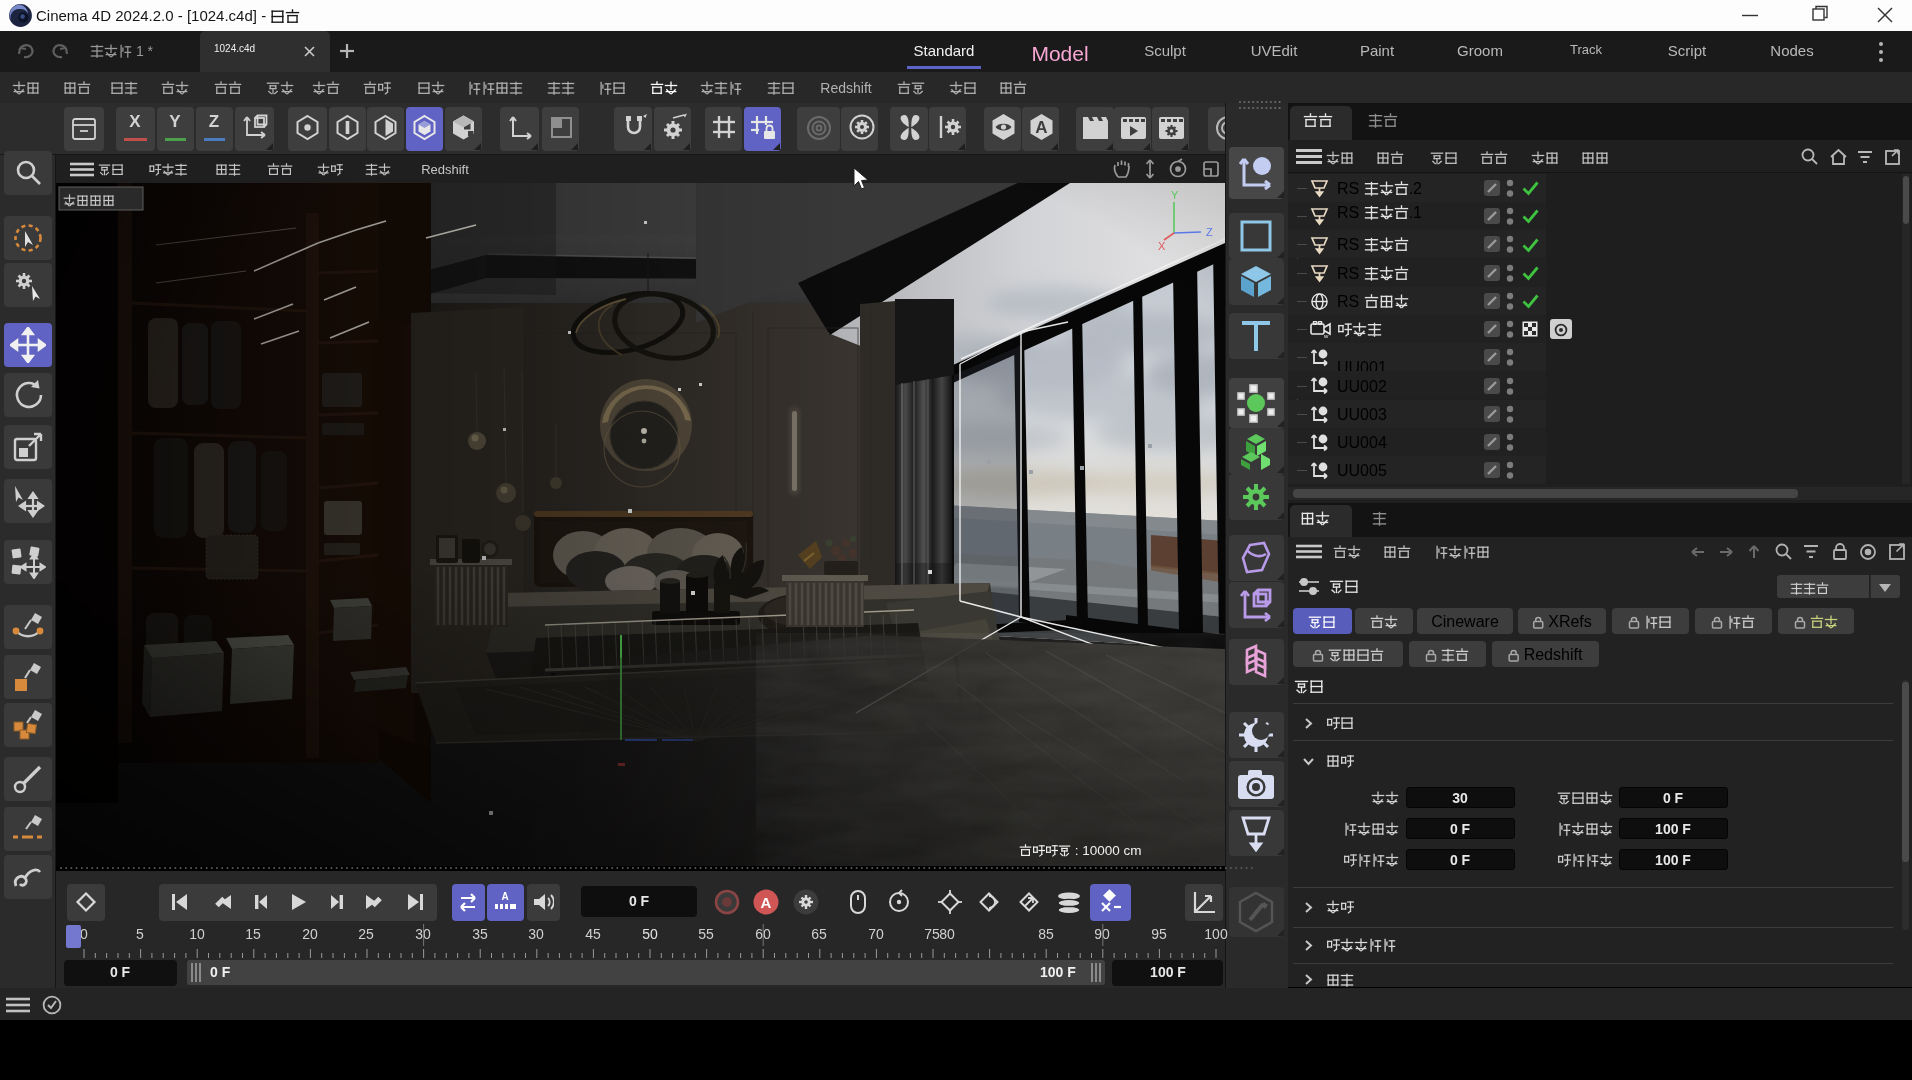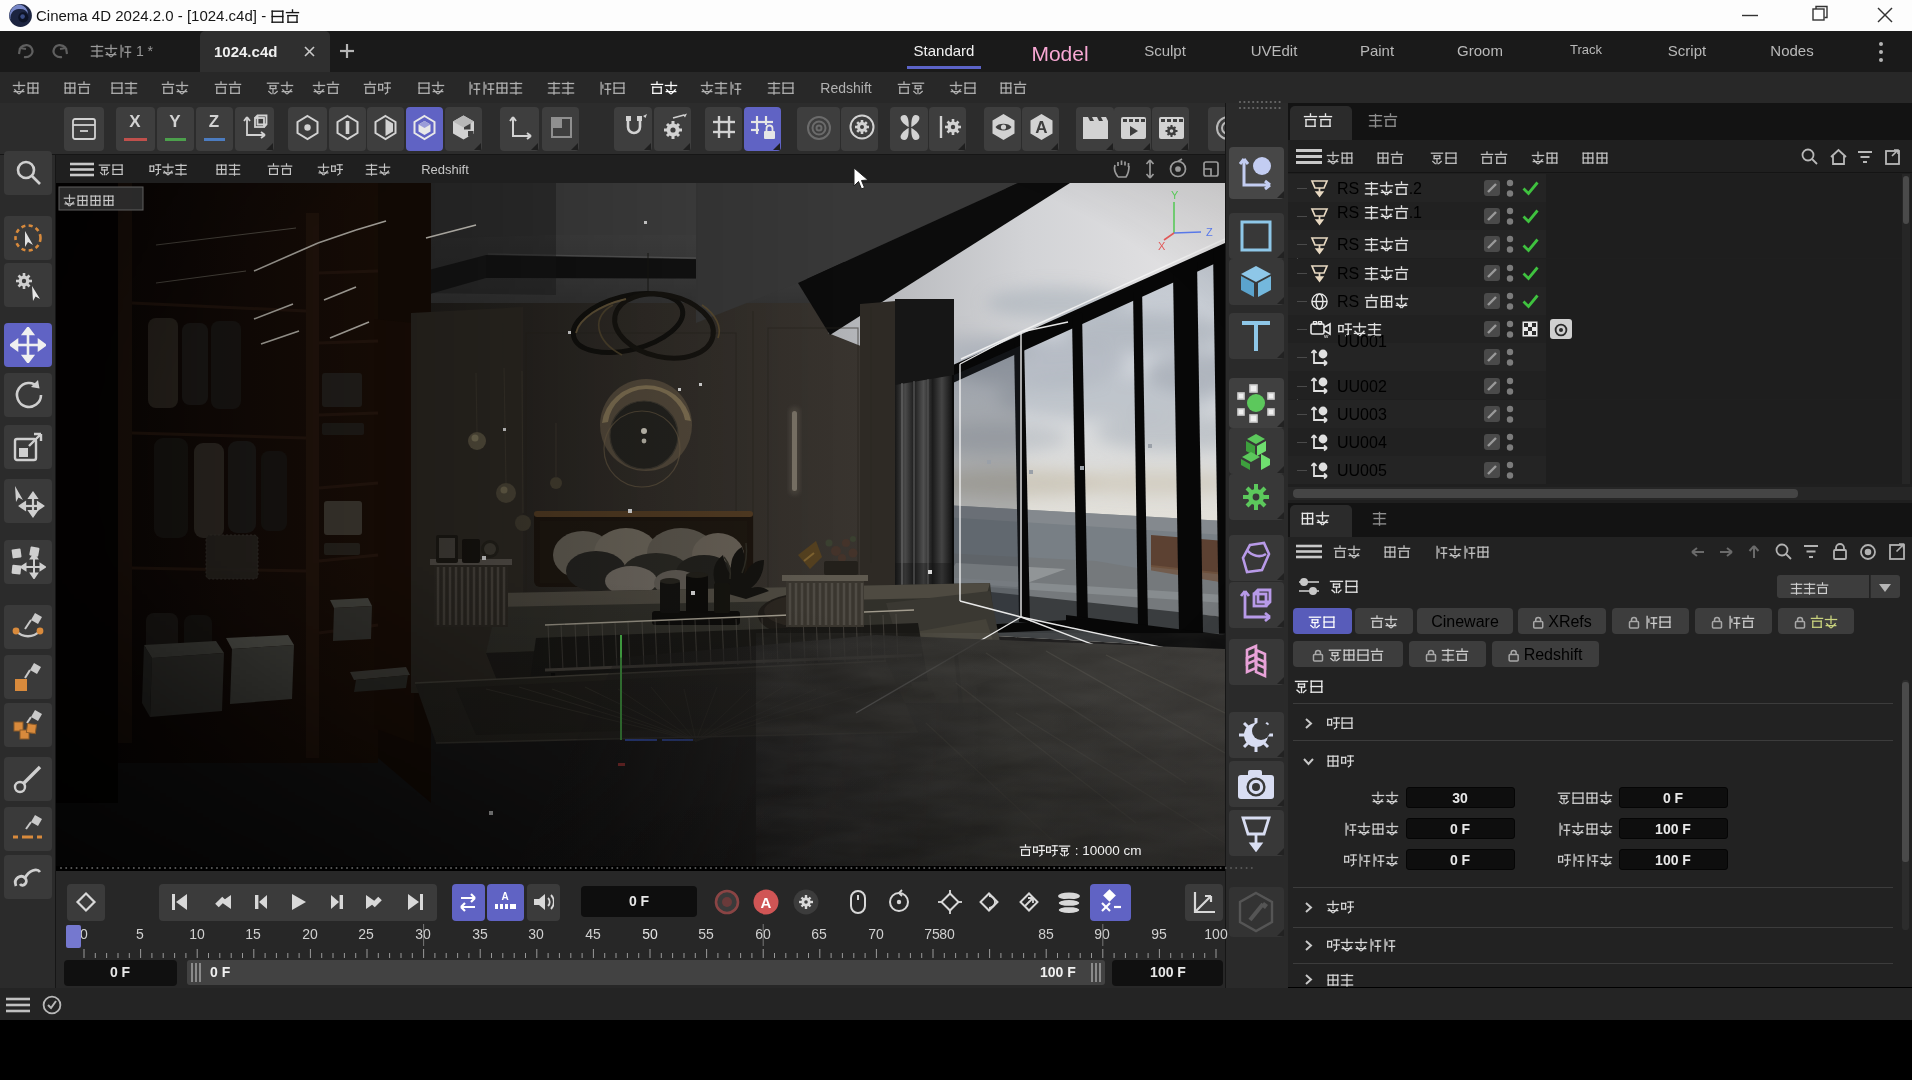--- a/index.html
+++ b/index.html
@@ -71,21 +71,21 @@
       </svg><svg class="hz" style="width:14px;height:14px;vertical-align:-2px" viewBox="0 0 14 14">
         <g stroke="#9a9a9a" stroke-width="1.27" stroke-linecap="square">
           <line x1="3.1" y1="1.4" x2="3.1" y2="13.2"></line>
           <line x1="4.9" y1="4.2" x2="4.9" y2="7.0"></line>
           <line x1="7.3" y1="2.8" x2="12.6" y2="2.8"></line>
           <line x1="9.8" y1="2.8" x2="9.8" y2="13.2"></line>
           <line x1="7.0" y1="8.4" x2="12.6" y2="8.4"></line>
         </g>
       </svg> 1 *</div>
     <div style="position:absolute;left:200px;top:31px;width:130px;height:41px;background:#2f2f2f;border-radius:5px 5px 0 0"></div>
-    <div class="abs lbl" style="left:214px;top:43px;font-size:15px;color:#efefef;font-weight:bold">1024.c4d</div>
+    <div class="abs lbl" style="left:214px;top:43px;font-size:10px;color:#efefef;font-weight:normal">1024.c4d</div>
     <svg class="ic" style="left:303px;top:45px" width="13" height="13" viewBox="0 0 13 13">
 <g stroke="#c9c9c9" stroke-width="1.6">
         <line x1="2" y1="2" x2="11" y2="11"></line>
         <line x1="11" y1="2" x2="2" y2="11"></line>
       </g>
     </svg>
     <svg class="ic" style="left:339px;top:43px" width="16" height="16" viewBox="0 0 16 16">
 <g stroke="#b5b5b5" stroke-width="2.2">
         <line x1="8" y1="1" x2="8" y2="15"></line>
         <line x1="1" y1="8" x2="15" y2="8"></line>
@@ -1650,21 +1650,21 @@
     <div style="position:absolute;left:1288px;top:343px;width:258px;height:28px;background:#242424"></div>
     <div style="position:absolute;left:1546px;top:343px;width:366px;height:28px;background:#1e1e1e"></div>
     <div style="position:absolute;left:1297px;top:357px;width:10px;height:1px;background:#4a4a4a"></div>
     <svg class="ic" style="left:1310px;top:348px" width="20" height="19" viewBox="0 0 20 19">
       <g stroke="#e0e0e0" stroke-width="1.8" fill="none">
         <path d="M4 2 V15 H17"></path>
         <path d="M4 2 l-2.5 3 M4 2 l2.5 3 M17 15 l-3-2.5 M17 15 l-3 2.5"></path>
       </g>
       <circle cx="13" cy="6" r="4.4" fill="#e0e0e0"></circle>
     </svg>
-    <div class="abs lbl" style="left:1337px;top:333px">UU001</div>
+    <div class="abs lbl" style="left:1337px;top:359px">UU001</div>
     <svg class="ic" style="left:1484px;top:349px" width="16" height="16" viewBox="0 0 16 16">
       <rect x="0" y="0" width="16" height="16" rx="3" fill="#4a4a4a"></rect>
       <line x1="4" y1="12" x2="12" y2="4" stroke="#9a9a9a" stroke-width="2.4"></line>
     </svg>
     <svg class="ic" style="left:1505px;top:347px" width="10" height="21" viewBox="0 0 10 21">
       <g fill="#7c7c7c">
         <circle cx="5" cy="5" r="3.2"></circle>
         <circle cx="5" cy="15.5" r="3.2"></circle>
       </g>
     </svg>

